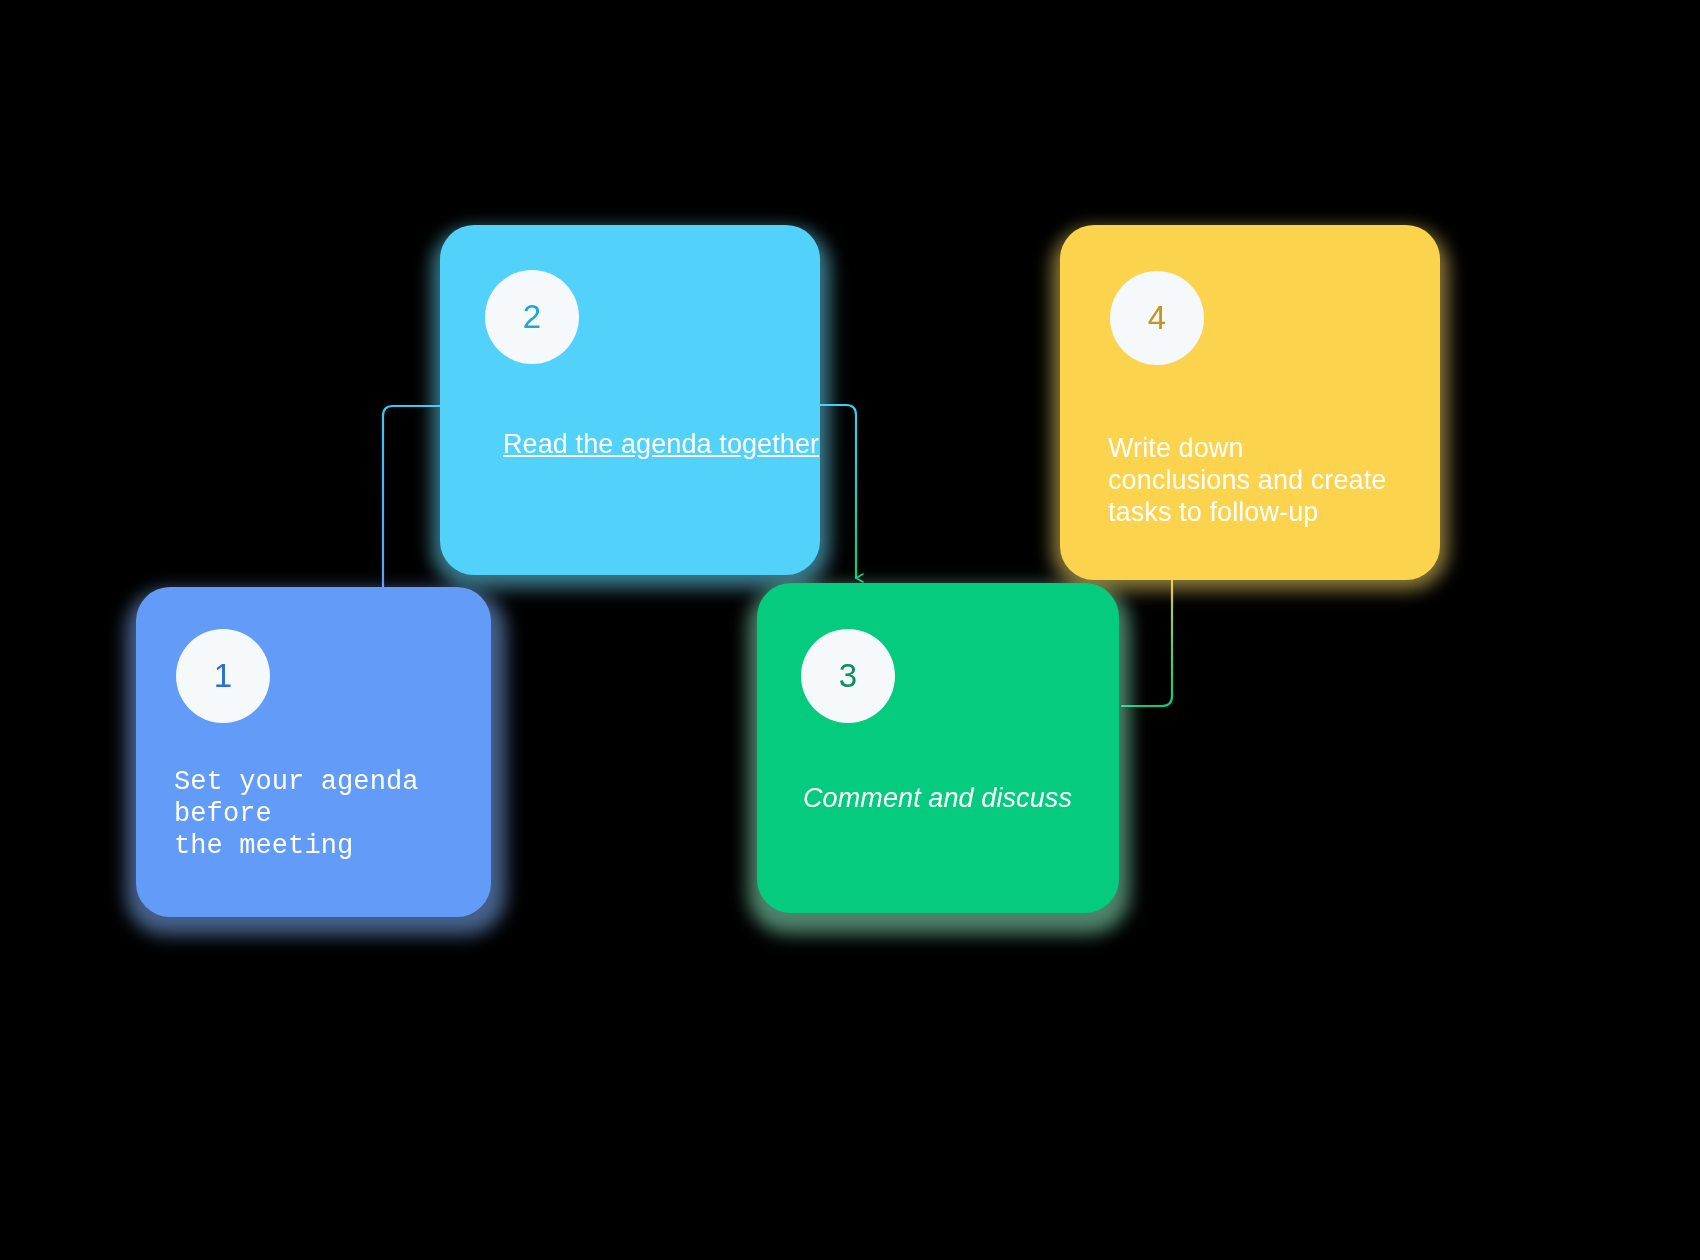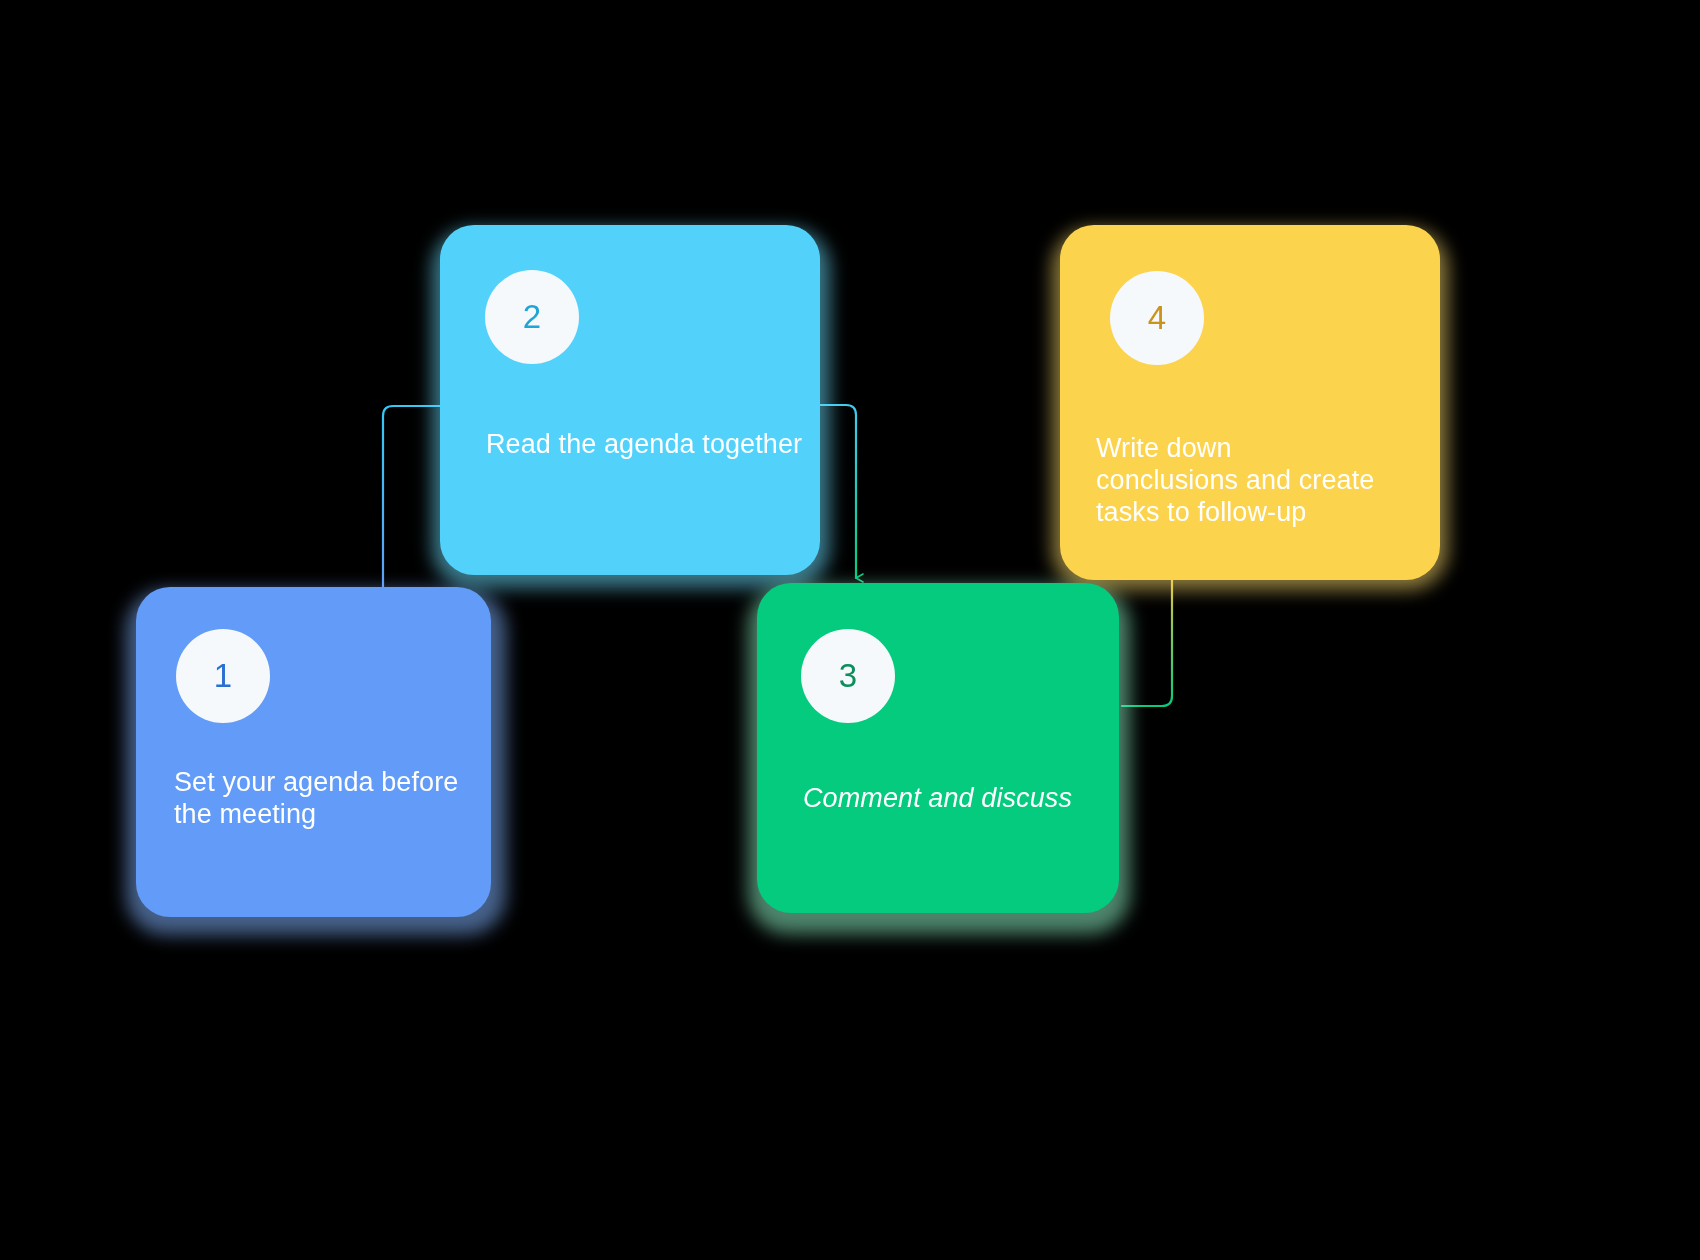--- a/index.html
+++ b/index.html
@@ -61,39 +61,39 @@
     line-height: 1.18;
     font-weight: 400;
     letter-spacing: 0.1px;
     white-space: pre-line;
   }
 
   
   #card1 { left: 136px; top: 587px; width: 355px; height: 330px; background: #629cf8; }
   #card1-glow { left: 126px; top: 590px; width: 380px; height: 345px; background: #7fb0fa; }
   #card1 .badge { left: 40px; top: 42px; color: #2a6fd4; }
-  #card1 .card-text { left: 38px; top: 180px; width: 300px; }
+  #card1 .card-text { left: 38px; top: 180px; width: 300px; font-family: Liberation Mono, monospace; }
 
   
   #card2 { left: 440px; top: 225px; width: 380px; height: 350px; background: #52d2fa; }
   #card2-glow { left: 432px; top: 228px; width: 398px; height: 360px; background: #6bdcfb; }
   #card2 .badge { left: 45px; top: 45px; color: #1fa6d6; }
-  #card2 .card-text { left: 46px; top: 204px; width: 320px; }
+  #card2 .card-text { left: 63px; top: 204px; width: 320px; text-decoration: underline; }
 
   
   #card3 { left: 757px; top: 583px; width: 362px; height: 330px; background: #05cb7e; }
   #card3-glow { left: 748px; top: 586px; width: 382px; height: 348px; background: #8cf0c4; }
   #card3 .badge { left: 44px; top: 46px; color: #0d8e5b; }
   #card3 .card-text { left: 46px; top: 200px; width: 310px; font-style: italic; }
 
   
   #card4 { left: 1060px; top: 225px; width: 380px; height: 355px; background: #fcd34d; }
   #card4-glow { left: 1052px; top: 228px; width: 396px; height: 362px; background: #fddc6e; }
   #card4 .badge { left: 50px; top: 46px; color: #c9941c; }
-  #card4 .card-text { left: 36px; top: 208px; width: 300px; }
+  #card4 .card-text { left: 48px; top: 208px; width: 300px; }
 </style>
 </head>
 <body>
 
 <div id="stage">
 
   <svg id="connector-layer" viewBox="0 0 1700 1260" xmlns="http://www.w3.org/2000/svg">
     <defs>
       <linearGradient id="grad12" x1="0" y1="1" x2="0" y2="0">
         <stop offset="0%" stop-color="#629cf8"></stop>

